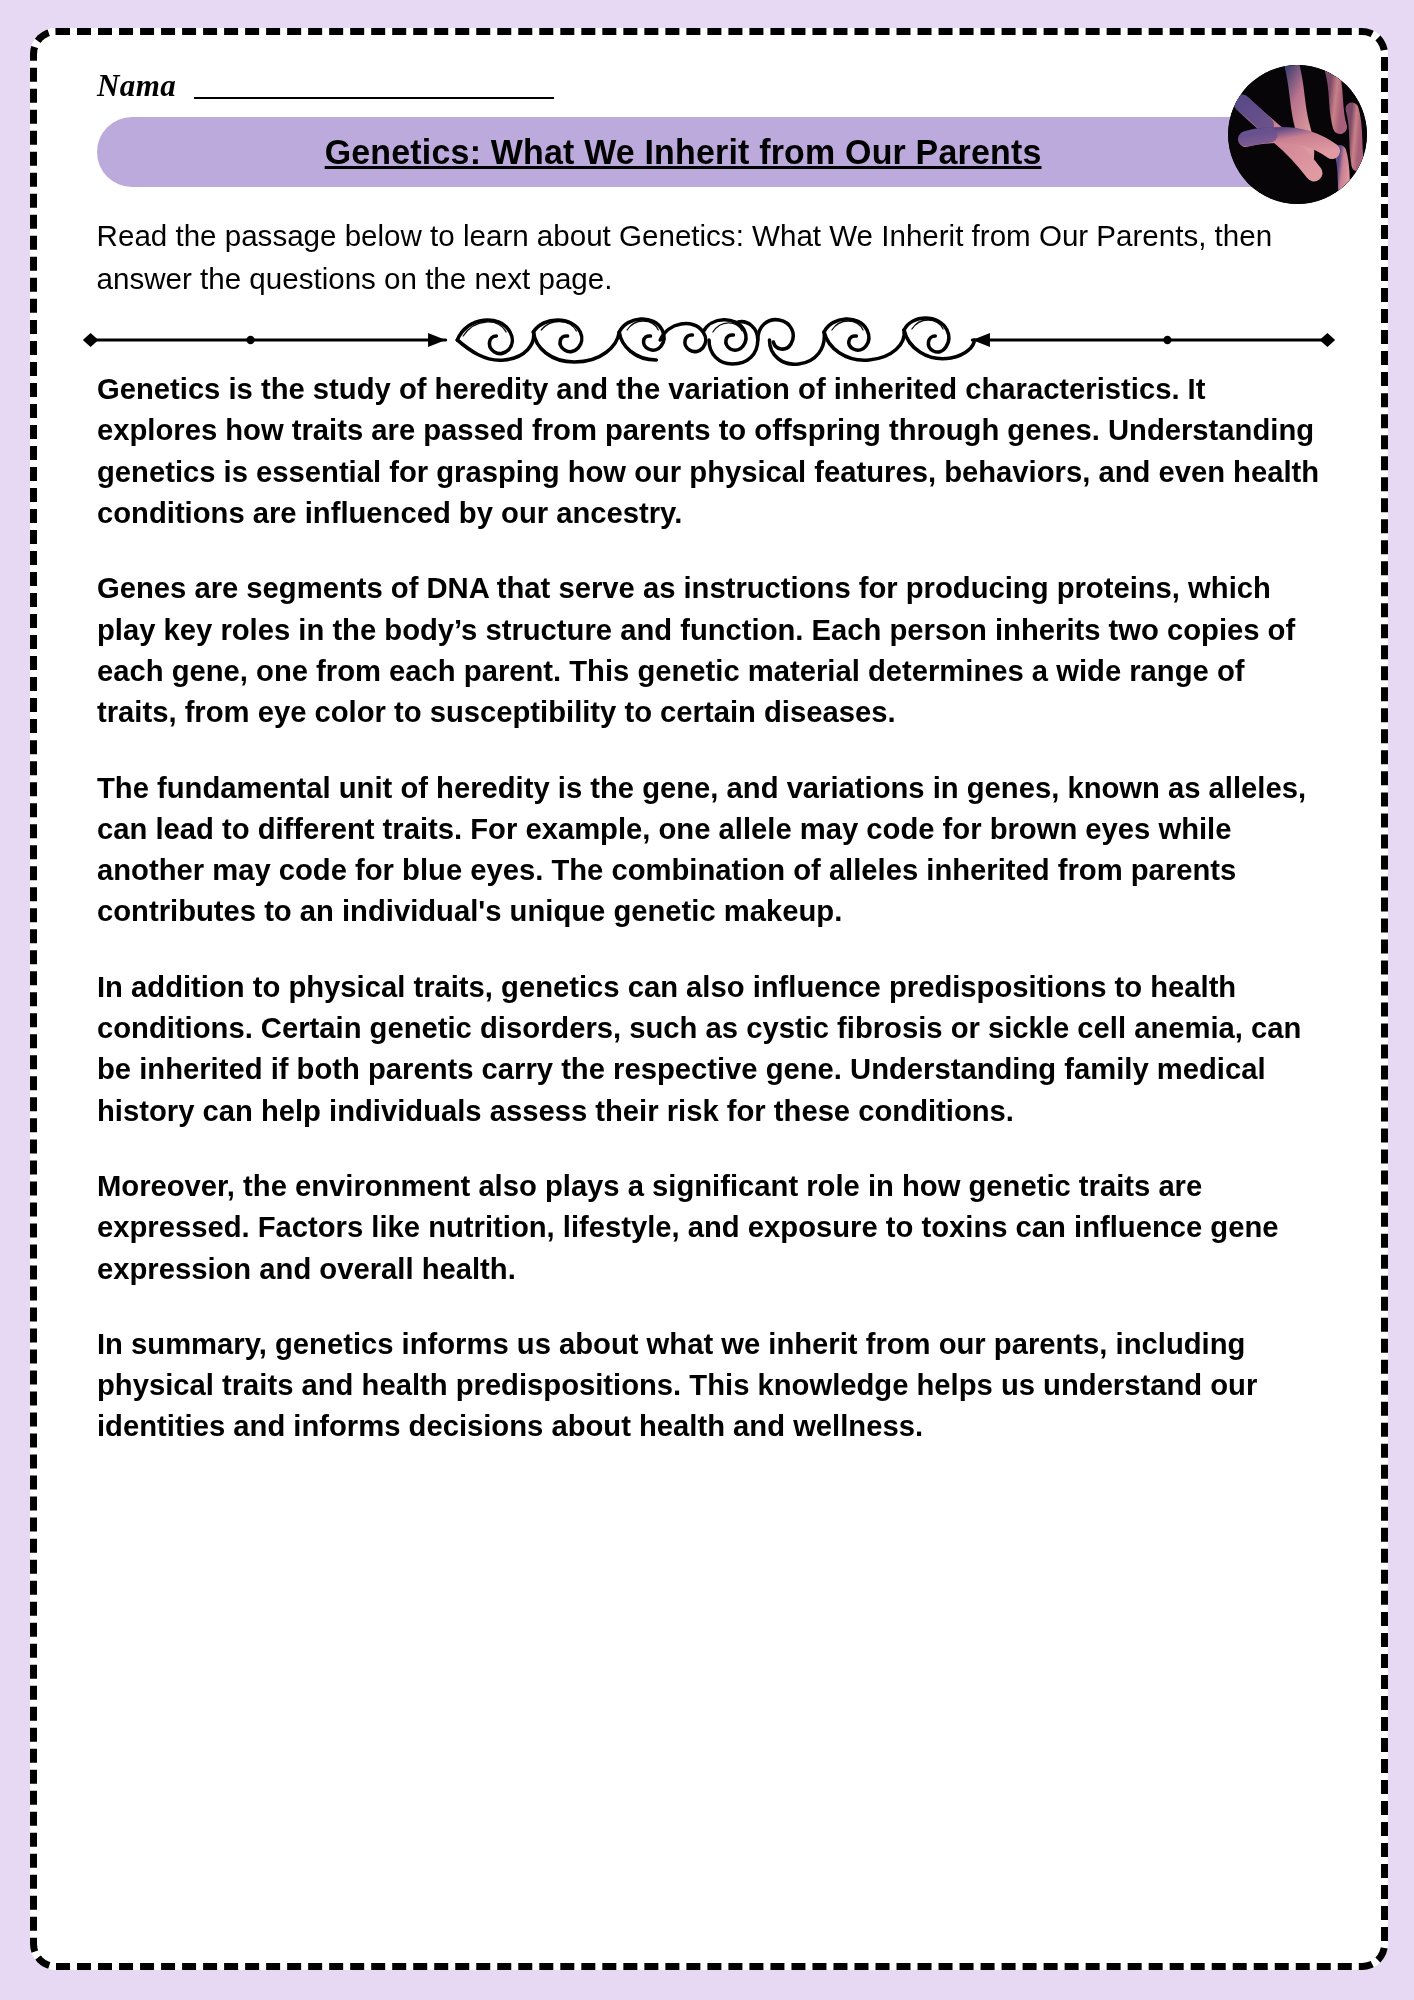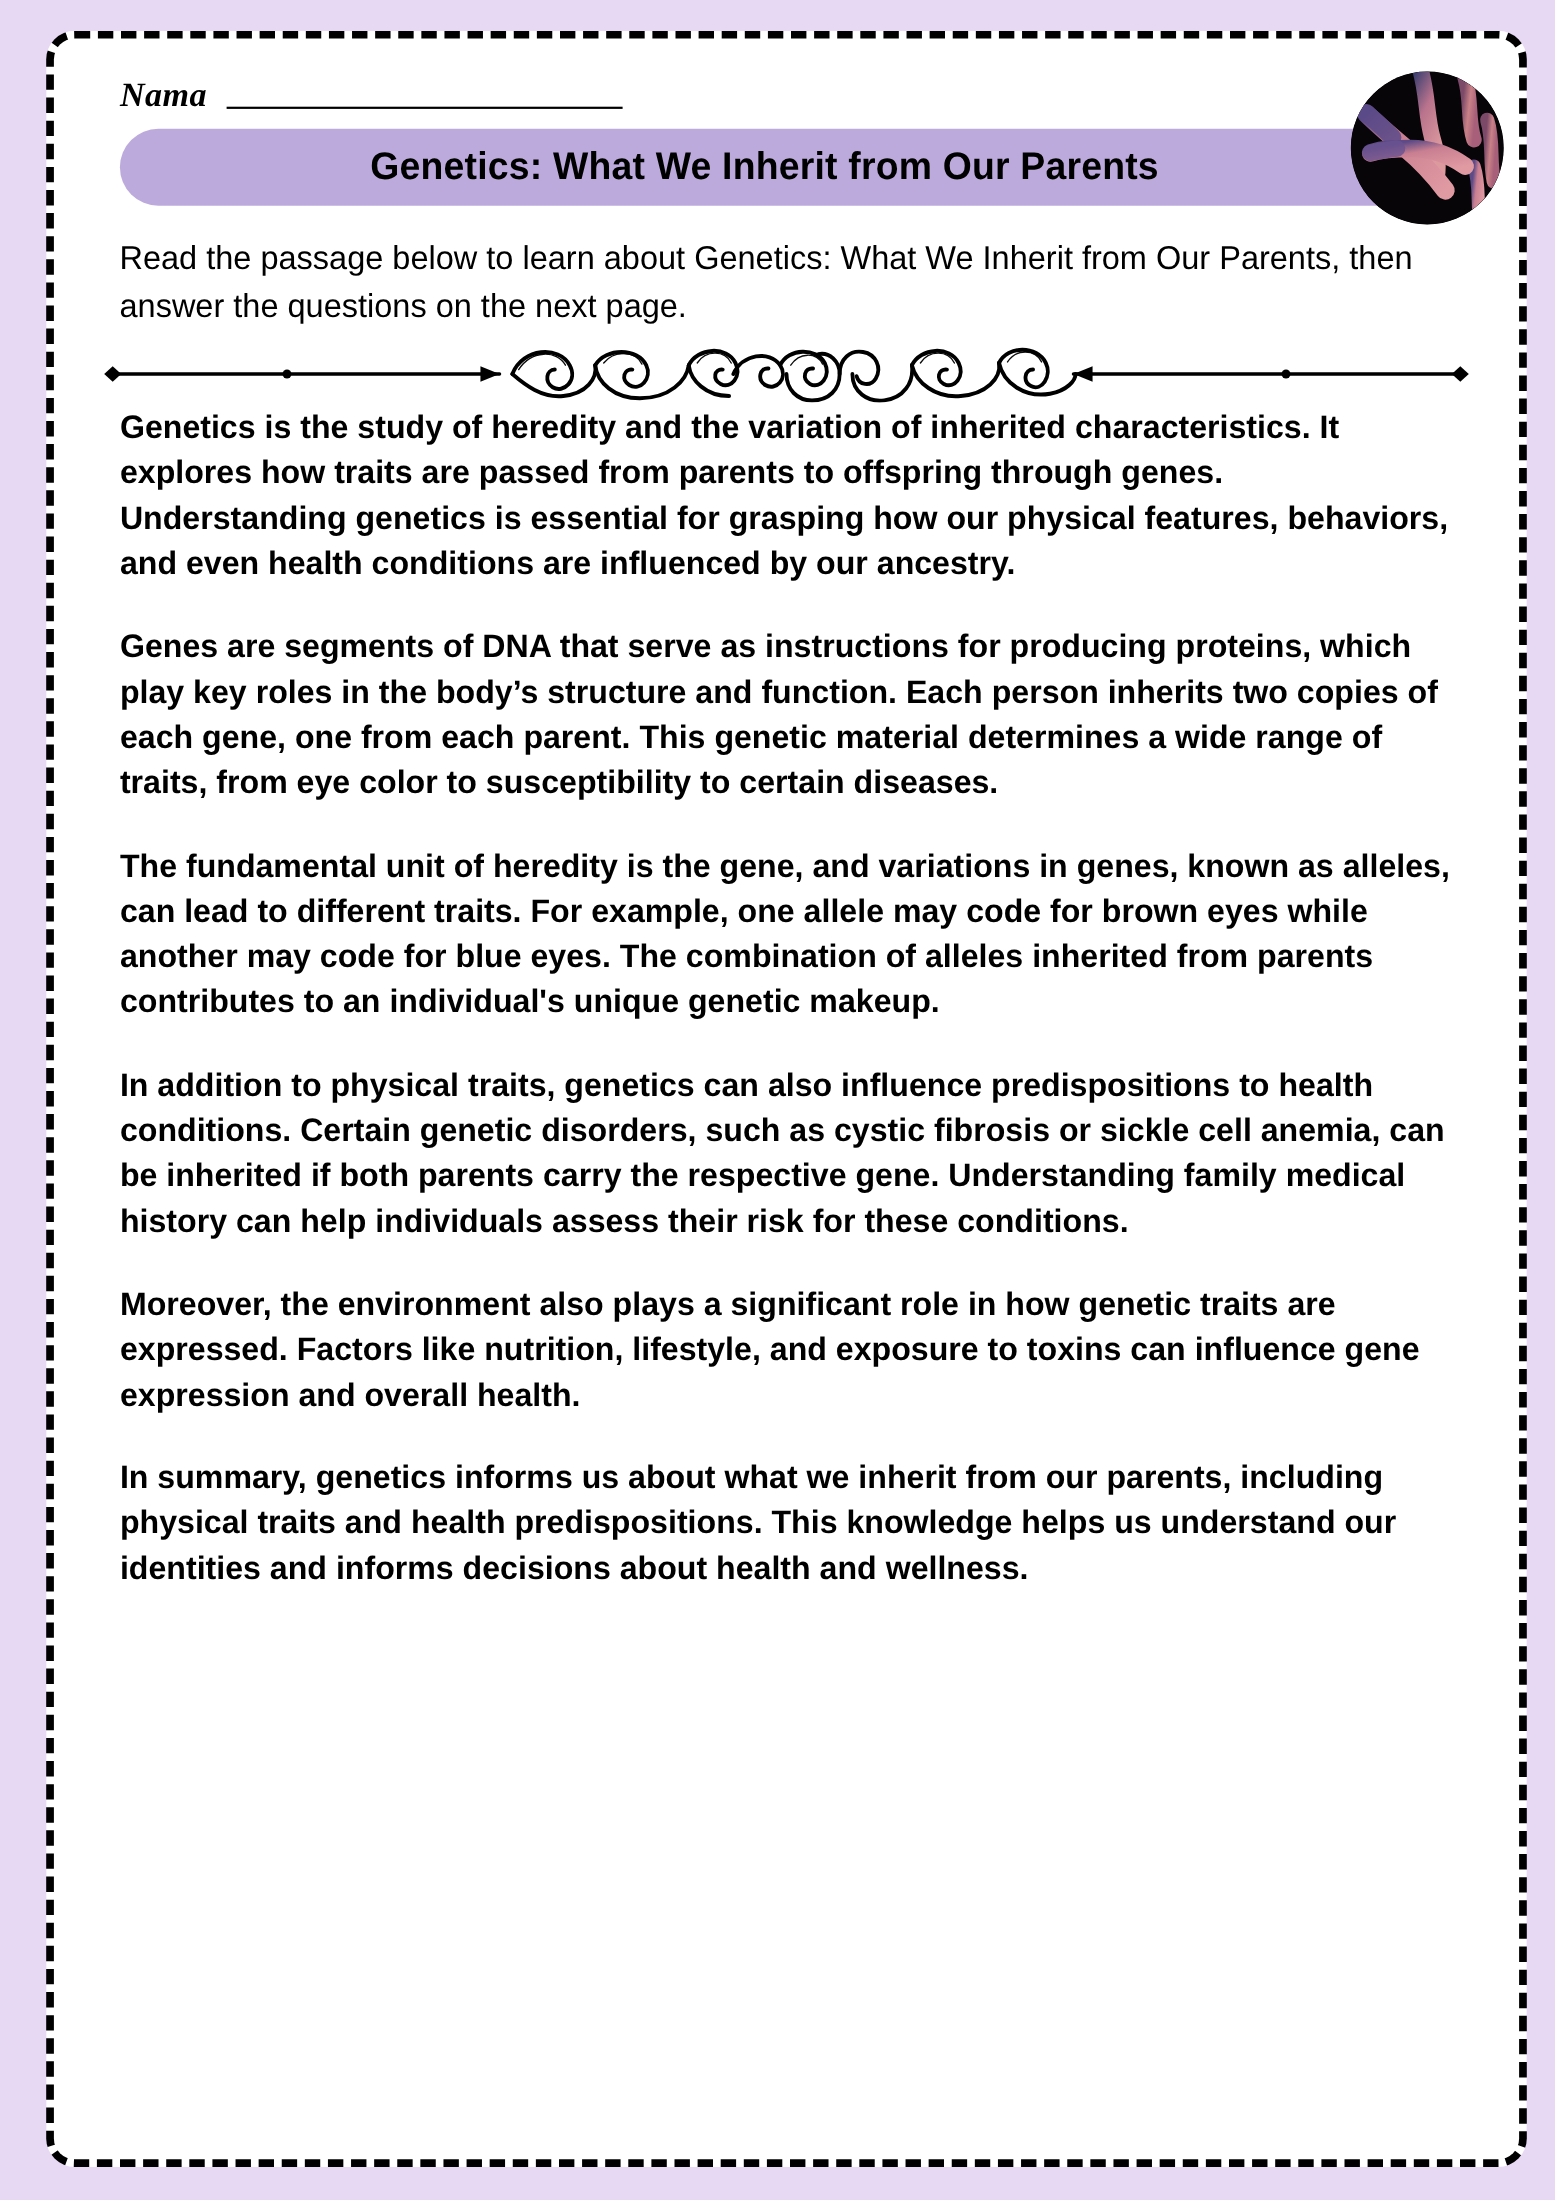--- a/index.html
+++ b/index.html
@@ -14,21 +14,21 @@
     background: #e7d9f4;
     font-family: "Liberation Sans", sans-serif;
     overflow: hidden;
   }
 
   .page {
     position: relative;
     width: 1414px;
     height: 2000px;
     box-sizing: border-box;
-    padding: 28px 26px 30px 42px;
+    padding: 28px 26px 30px 30px;
   }
 
   
   .sheet {
     position: relative;
     width: 100%;
     height: 100%;
     box-sizing: border-box;
     background: #ffffff;
     border: 7px dashed #000000;
@@ -62,20 +62,21 @@
     margin-left: 18px;
     margin-bottom: 6px;
   }
 
   
   .banner-wrap {
     position: relative;
     margin-top: 12px;
     padding-left: 26px;
     padding-right: 0;
+    text-decoration: underline;
   }
 
   .banner {
     position: relative;
     height: 70px;
     border-radius: 35px;
     background: #bdaadd;
     display: flex;
     align-items: center;
     justify-content: center;

